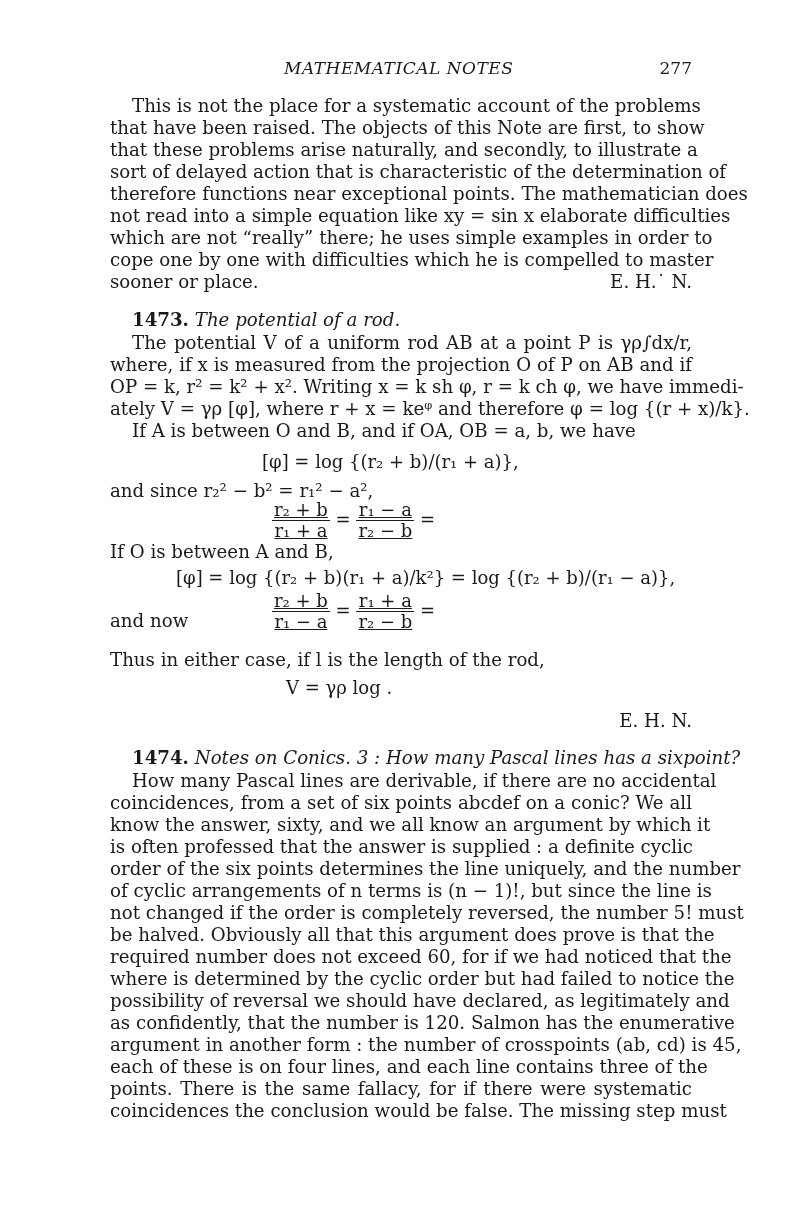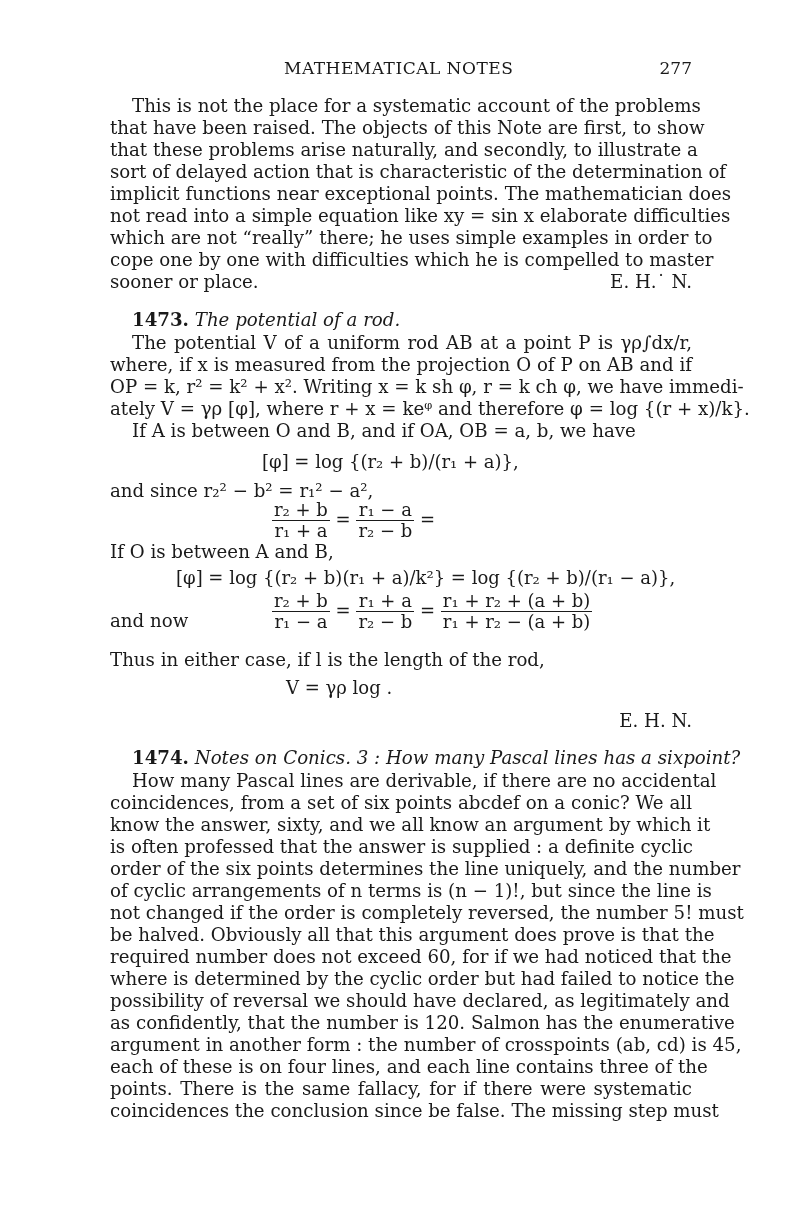--- a/index.html
+++ b/index.html
@@ -3,46 +3,46 @@
 <meta charset="utf-8">
 <style>
   html, body { margin:0; padding:0; background:#ffffff; }
   body { width:801px; height:1206px; position:relative; overflow:hidden;
          font-family:"DejaVu Serif","Liberation Serif",serif; color:#1a1a1a; }
   .page { position:absolute; left:0; top:0; width:801px; height:1206px; }
   .ln { position:absolute; left:110px; width:582px; font-size:18.2px; line-height:22px; white-space:nowrap; }
   .just { text-align:justify; text-align-last:justify; }
   .indent { left:132px; width:560px; }
   .header { position:absolute; top:58px; left:110px; width:582px; font-size:17px; }
-  .header .title { position:absolute; left:174px; letter-spacing:0.5px; }
+  .header .title { position:absolute; left:174px; letter-spacing:0.5px;font-style:italic; }
   .header .pnum { position:absolute; right:0; }
   .right { text-align:right; }
   i, .it { font-style:italic;margin-top:29px; }
-  .frac { display:inline-block; vertical-align:middle; text-align:center; }
+  .frac { display:inline-block; vertical-align:middle; text-align:center;text-decoration:underline; }
   .frac .num { display:block; border-bottom:1px solid #1a1a1a; padding:0 2px; line-height:20px; }
   .frac .den { display:block; line-height:20px; padding:0 2px; }
   .eq { position:absolute; font-size:18px; white-space:nowrap; }
   b.num-head { font-weight:bold; }
 </style>
 </head>
 <body>
 
 <div class="page">
 
   <div class="header">
     <span class="title">MATHEMATICAL NOTES</span>
     <span class="pnum">277</span>
   </div>
 
   <div>
     <div class="ln just indent" style="top:95px">This is not the place for a systematic account of the problems</div>
     <div class="ln just" style="top:117px">that have been raised.  The objects of this Note are first, to show</div>
     <div class="ln just" style="top:139px">that these problems arise naturally, and secondly, to illustrate a</div>
     <div class="ln just" style="top:161px">sort of delayed action that is characteristic of the determination of</div>
-    <div class="ln just" style="top:183px">implicit functions near exceptional points.  The mathematician does</div>
+    <div class="ln just" style="top:183px">therefore functions near exceptional points.  The mathematician does</div>
     <div class="ln just" style="top:205px">not read into a simple equation like xy = sin x elaborate difficulties</div>
     <div class="ln just" style="top:227px">which are not “really” there; he uses simple examples in order to</div>
     <div class="ln just" style="top:249px">cope one by one with difficulties which he is compelled to master</div>
     <div class="ln" style="top:271px">sooner or place.</div>
     <div class="ln right" style="top:271px">E. H.˙ N.</div>
   </div>
 
   <div>
     <div class="ln indent" style="top:309px">
       <b class="num-head">1473.</b>
@@ -66,21 +66,20 @@
 
     <div class="ln" style="top:541px">If O is between A and B,</div>
     <div class="eq" style="top:567px; left:176px">[φ] = log {(r₂ + b)(r₁ + a)/k²} = log {(r₂ + b)/(r₁ − a)},</div>
 
     <div class="ln" style="top:610px">and now</div>
     <div class="eq" style="top:591px; left:272px">
       <span class="frac"><span class="num">r₂ + b</span><span class="den">r₁ − a</span></span>
       <span> = </span>
       <span class="frac"><span class="num">r₁ + a</span><span class="den">r₂ − b</span></span>
       <span> = </span>
-      <span class="frac"><span class="num">r₁ + r₂ + (a + b)</span><span class="den">r₁ + r₂ − (a + b)</span></span>
     </div>
 
     <div class="ln" style="top:649px">Thus in either case, if l is the length of the rod,</div>
 
     <div class="eq" style="top:677px; left:286px">
       <span>V = γρ log</span>
       <span>.</span>
     </div>
     <div class="ln right" style="top:710px">E. H. N.</div>
   </div>
@@ -98,16 +97,16 @@
     <div class="ln just" style="top:880px">of cyclic arrangements of n terms is (n − 1)!, but since the line is</div>
     <div class="ln just" style="top:902px">not changed if the order is completely reversed, the number 5! must</div>
     <div class="ln just" style="top:924px">be halved.  Obviously all that this argument does prove is that the</div>
     <div class="ln just" style="top:946px">required number does not exceed 60, for if we had noticed that the</div>
     <div class="ln just" style="top:968px">where is determined by the cyclic order but had failed to notice the</div>
     <div class="ln just" style="top:990px">possibility of reversal we should have declared, as legitimately and</div>
     <div class="ln just" style="top:1012px">as confidently, that the number is 120.  Salmon has the enumerative</div>
     <div class="ln just" style="top:1034px">argument in another form :  the number of crosspoints (ab, cd) is 45,</div>
     <div class="ln just" style="top:1056px">each of these is on four lines, and each line contains three of the</div>
     <div class="ln just" style="top:1078px">points.  There is the same fallacy, for if there were systematic</div>
-    <div class="ln just" style="top:1100px">coincidences the conclusion since be false.  The missing step must</div>
+    <div class="ln just" style="top:1100px">coincidences the conclusion would be false.  The missing step must</div>
   </div>
 
 </div>
 
 </body></html>

